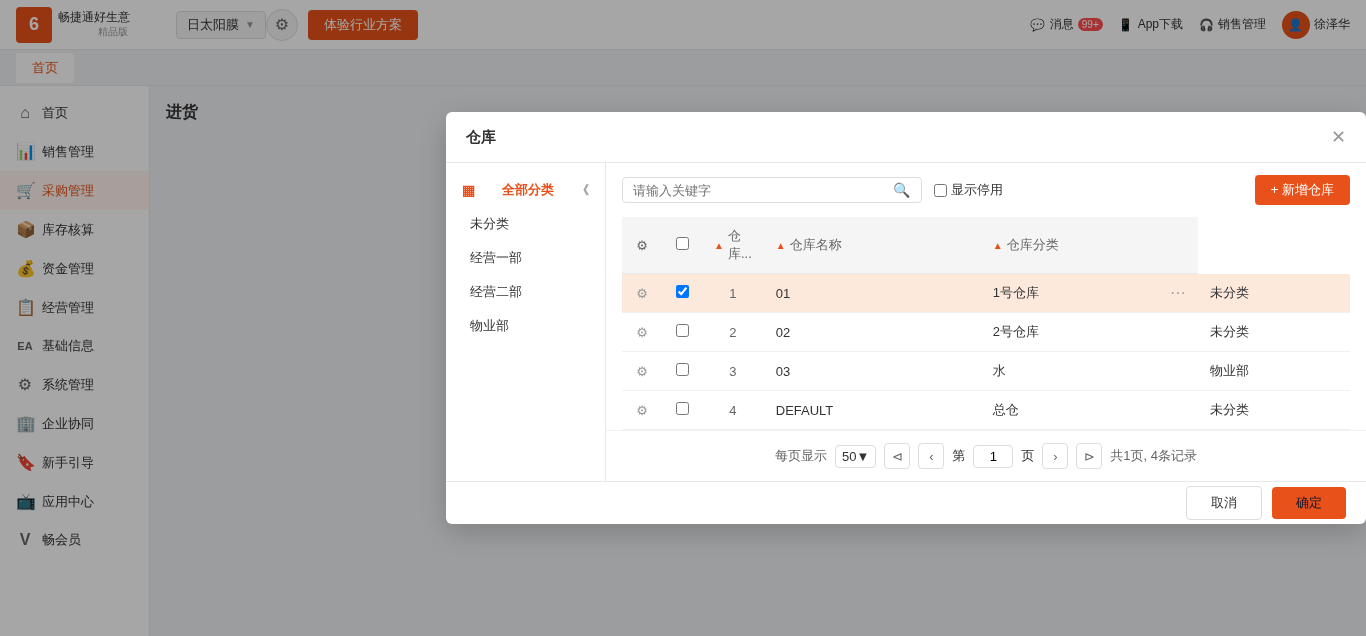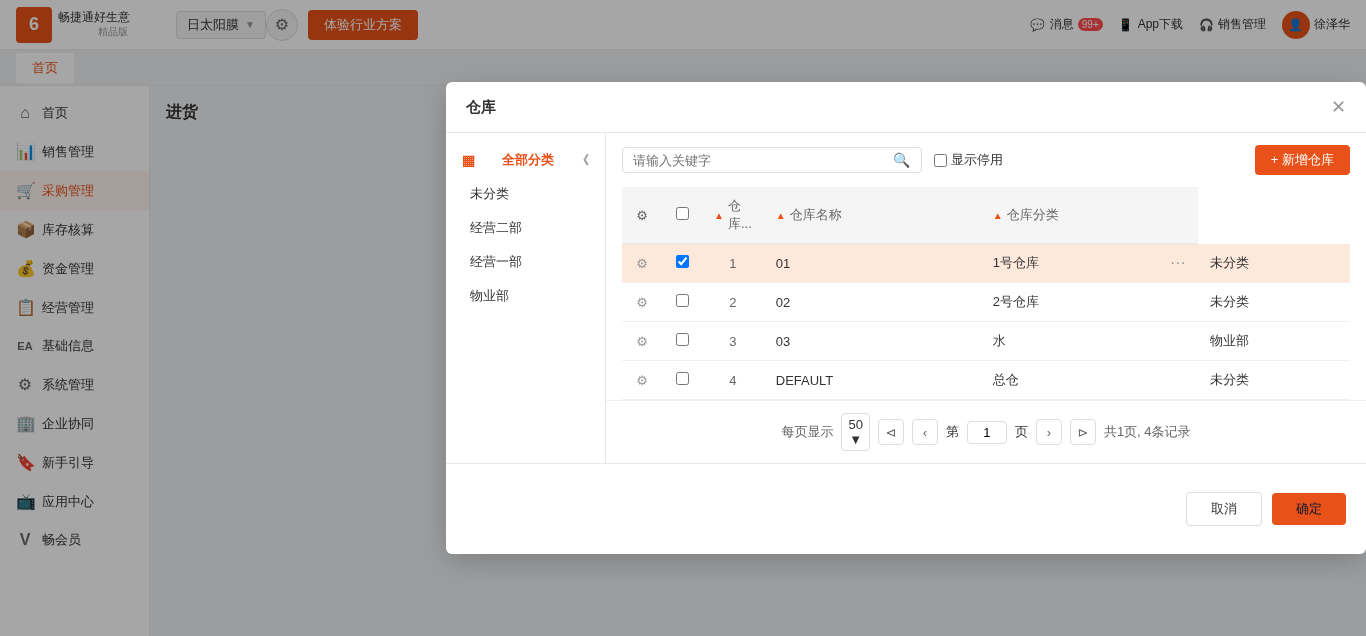--- a/index.html
+++ b/index.html
@@ -235,37 +235,37 @@
       display: flex; align-items: center; justify-content: center;
       padding: 12px 16px;
       gap: 8px;
       border-top: 1px solid #f0f0f0;
       font-size: 13px; color: #333;
     }
     .page-label { color: #666; }
     .page-select {
       border: 1px solid #ddd; border-radius: 4px;
       padding: 3px 6px; font-size: 13px; cursor: pointer;
-      display: flex; align-items: center; gap: 0; flex-direction: column;
+      display: flex; align-items: center; gap: 0;
     }
     .page-nav {
       width: 26px; height: 26px; border: 1px solid #ddd; border-radius: 4px;
       display: flex; align-items: center; justify-content: center;
       cursor: pointer; color: #666;
     }
     .page-num-input {
       border: 1px solid #ddd; border-radius: 4px;
       padding: 3px 8px; width: 40px; text-align: center; font-size: 13px;
     }
     .page-info { color: #666; }
 
     
     .modal-footer {
       display: flex; align-items: center; justify-content: flex-end;
-      padding: 28px 20px;
+      padding: 4px 20px;
       border-top: 1px solid #e8e8e8;
       gap: 10px;
     }
     .cancel-btn {
       background: #fff; color: #333;
       border: 1px solid #ddd; border-radius: 4px;
       padding: 7px 24px; cursor: pointer; font-size: 13px;
     }
     .confirm-btn {
       background: #e8521a; color: #0f172a;
@@ -385,22 +385,22 @@
 
     <div class="modal-body">
 
       <div class="category-panel">
         <div class="cat-header">
           <span style="font-size:14px;margin-right:4px;">▦</span>
           <span>全部分类</span>
           <span class="cat-collapse">《</span>
         </div>
         <div class="cat-item">未分类</div>
+        <div class="cat-item">经营一部</div>
         <div class="cat-item">经营二部</div>
-        <div class="cat-item">经营一部</div>
         <div class="cat-item">物业部</div>
       </div>
 
       <div class="table-panel">
 
         <div class="table-toolbar">
           <div class="search-input">
             <input type="text" placeholder="请输入关键字" style="">
             <span class="search-icon">🔍</span>
           </div>

